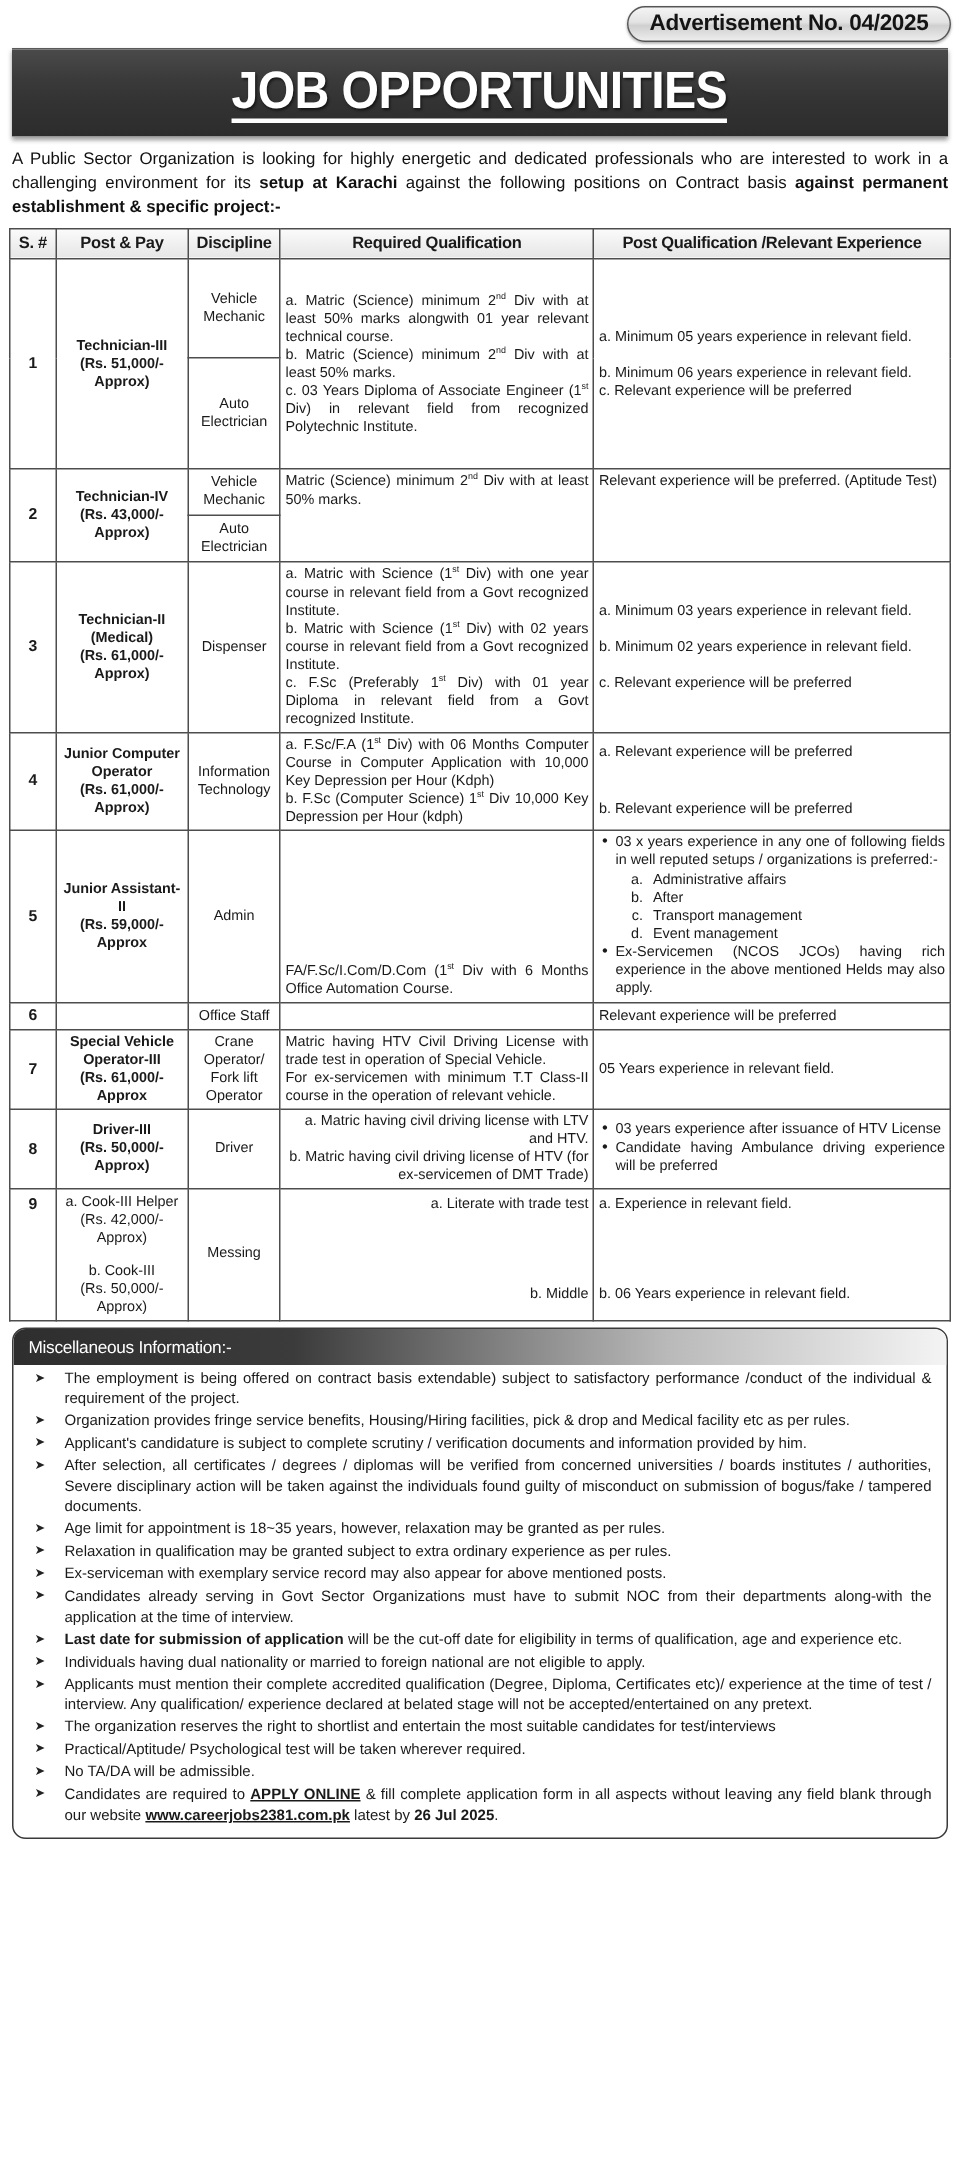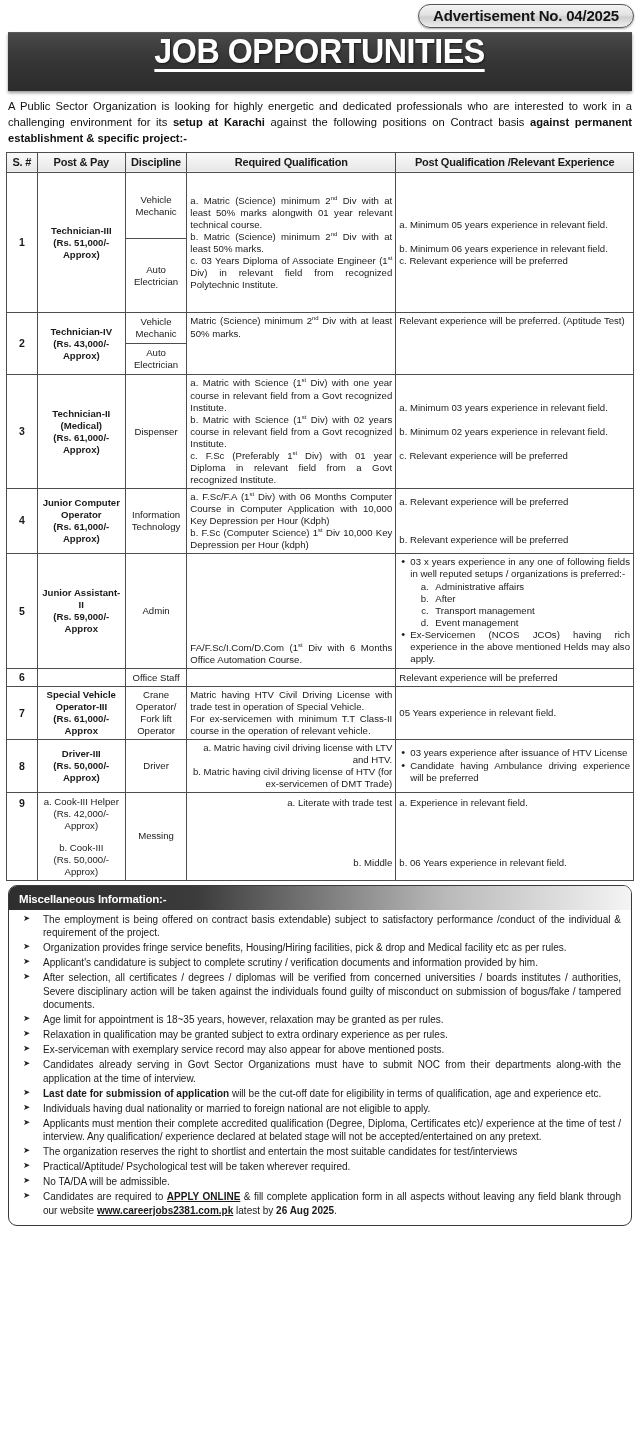--- a/index.html
+++ b/index.html
@@ -43,21 +43,21 @@
     white-space: nowrap;
     box-shadow: 0 1px 2px rgba(0,0,0,.35);
   }
 
   
   .banner {
     margin: 2px 2px 0 2px;
     height: 59px;
     background: linear-gradient(to bottom, #4a4a4a 0%, #3a3a3a 35%, #333333 60%, #2c2c2c 100%);
     display: flex;
-    align-items: flex-start;
+    align-items: center;
     justify-content: center;
     box-shadow: 0 2px 3px rgba(0,0,0,.4);
     border-top: 1px solid #5a5a5a;
   }
   .banner-title {
     color: #ffffff;
     font-size: 35px;
     font-weight: bold;
     letter-spacing: -0.5px;
     border-bottom: 3px solid #fff;
@@ -137,21 +137,21 @@
     background: #fff;
   }
   .misc-head {
     background: linear-gradient(to right, #2e2e2e 0%, #3b3b3b 30%, #b9b9b9 70%, #f4f4f4 100%);
     padding: 3px 0 3px 10px;
     margin: 0;
   }
   .misc-head span {
     color: #fff;
     font-size: 11.5px;
-    font-weight: bold;
+    font-weight: normal;
     border-bottom: 1.5px solid #fff;
     padding-bottom: 16px;
     letter-spacing: -0.2px;
   }
   ul.misc-list {
     margin: 3px 0 0 0;
     padding: 0 10px 0 8px;
     list-style: none;
     font-size: 10px;
     line-height: 1.35;
@@ -386,17 +386,17 @@
         <li>Age limit for appointment is 18~35 years, however, relaxation may be granted as per rules.</li>
         <li>Relaxation in qualification may be granted subject to extra ordinary experience as per rules.</li>
         <li>Ex-serviceman with exemplary service record may also appear for above mentioned posts.</li>
         <li>Candidates already serving in Govt Sector Organizations must have to submit NOC from their departments along-with the application at the time of interview.</li>
         <li><b>Last date for submission of application</b> will be the cut-off date for eligibility in terms of qualification, age and experience etc.</li>
         <li>Individuals having dual nationality or married to foreign national are not eligible to apply.</li>
         <li>Applicants must mention their complete accredited qualification (Degree, Diploma, Certificates etc)/ experience at the time of test / interview. Any qualification/ experience declared at belated stage will not be accepted/entertained on any pretext.</li>
         <li>The organization reserves the right to shortlist and entertain the most suitable candidates for test/interviews</li>
         <li>Practical/Aptitude/ Psychological test will be taken wherever required.</li>
         <li>No TA/DA will be admissible.</li>
-        <li>Candidates are required to <b class="u">APPLY ONLINE</b> &amp; fill complete application form in all aspects without leaving any field blank through our website <b class="u">www.careerjobs2381.com.pk</b> latest by <b>26 Aug 2025</b>.</li>
+        <li>Candidates are required to <b class="u">APPLY ONLINE</b> &amp; fill complete application form in all aspects without leaving any field blank through our website <b class="u">www.careerjobs2381.com.pk</b> latest by <b>26 Jul 2025</b>.</li>
       </ul>
   </div>
 
 </div>
 
 </body></html>

